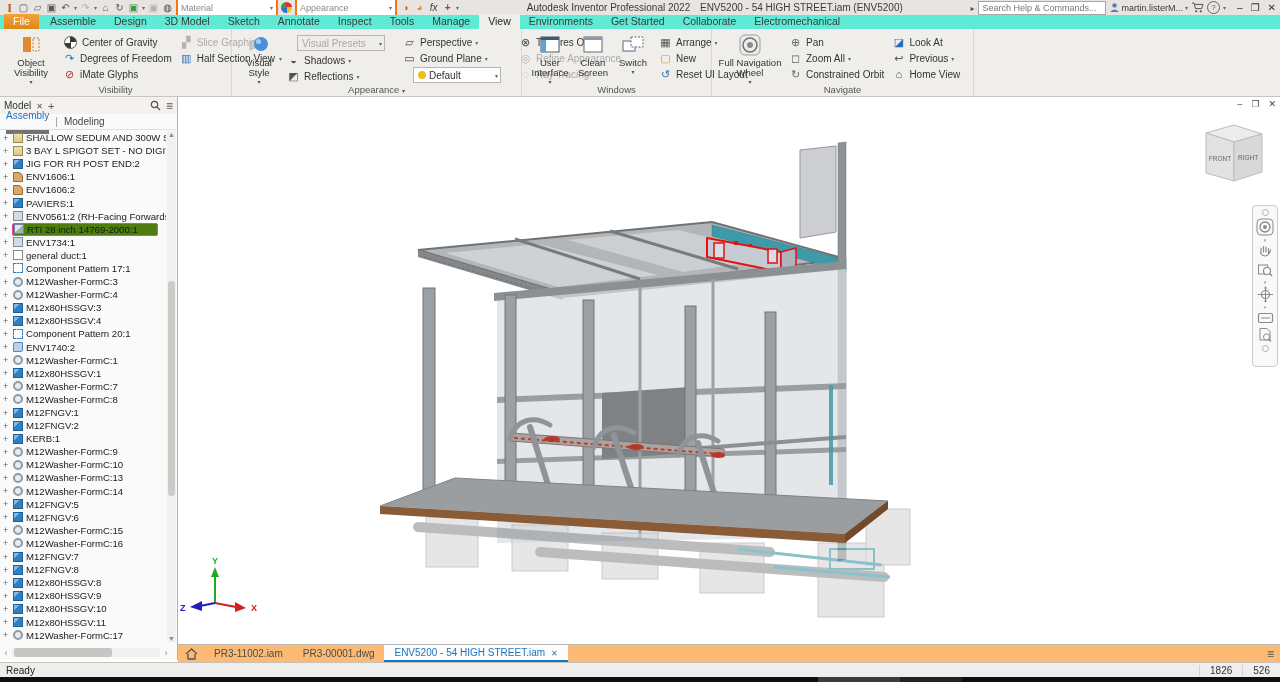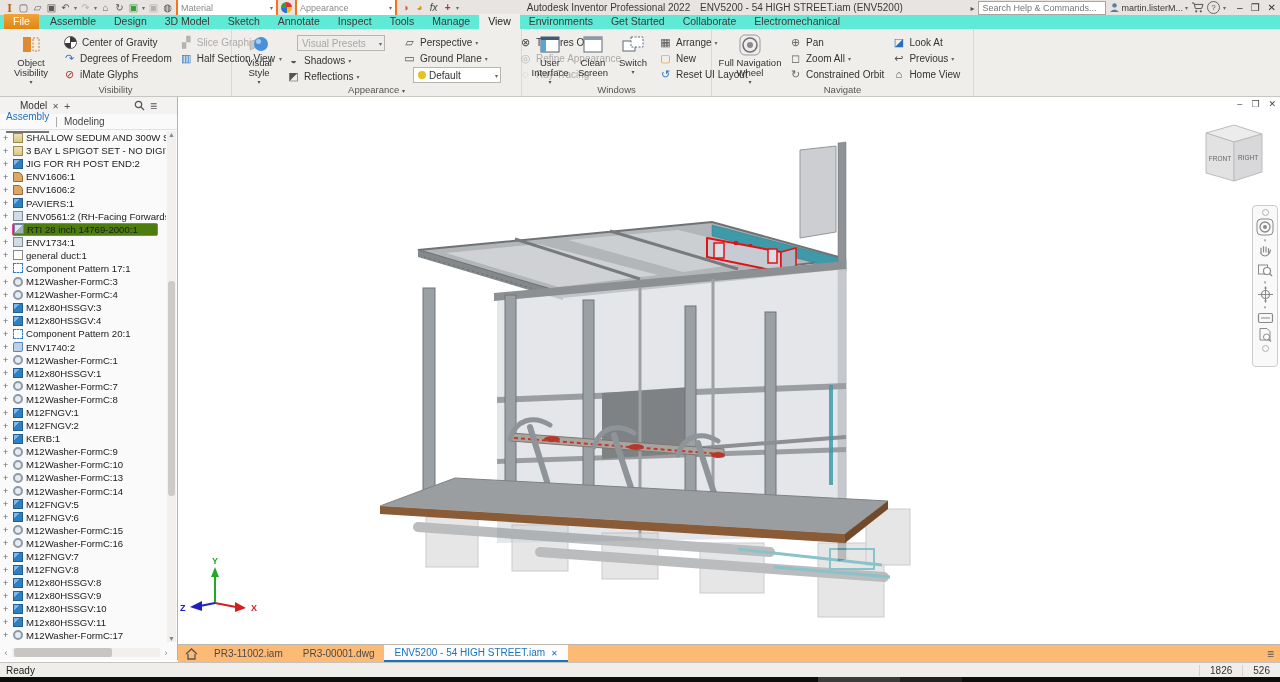--- a/index.html
+++ b/index.html
@@ -73,27 +73,27 @@
   .i-orbit::before{content:"↻";color:#666} .i-lookat::before{content:"◪";color:#2a6fbd}
   .i-prev::before{content:"↩";color:#555} .i-homev::before{content:"⌂";color:#555}
   .combo{display:flex;align-items:center;justify-content:space-between;border:1px solid #b8b5b1;
          background:#fff;height:14px;font-size:10px;padding:0 2px 0 4px;width:80px;margin:1px 12px;color:#333}
   .combo.dis{color:#aaa7a4;background:#efedeb}
   .combo .ca{font-size:6px;color:#666}
   .dotyellow{width:8px;height:8px;border-radius:50%;background:#e8c020;margin-right:3px;flex:none}
   
   .browser{position:absolute;left:0;top:97px;width:178px;height:563px;background:#fbfafa;
            border-right:1px solid #b5b2ae;box-sizing:border-box}
-  .bhead{height:17px;background:#f3f2f1;display:flex;align-items:center;padding:0 20px;gap:5px;font-size:10px;color:#333}
+  .bhead{height:17px;background:#f3f2f1;display:flex;align-items:center;padding:0 4px;gap:5px;font-size:10px;color:#333}
   .bclose::before{content:"✕";font-size:8px;color:#555}
   .bplus::before{content:"+";font-size:11px;color:#555}
   .bspace{flex:1}
   .bmenu::before{content:"≡";font-size:12px;color:#555}
   .btabs{height:15px;display:flex;align-items:center;padding:0 6px;gap:6px;font-size:10px;border-bottom:1px solid #e3e1df}
-  .btab-active{color:#1e6fbd;border-bottom:2px solid #737373;padding-bottom:9px}
+  .btab-active{color:#1e6fbd;border-bottom:4px solid #737373;padding-bottom:9px}
   .btab-sep{color:#999}
   .btab{color:#444}
   .tree{position:absolute;left:0;top:34px;width:166px;height:511px;overflow:hidden}
   .trow{display:flex;align-items:center;height:13.1px;font-size:9.6px;color:#1a1a1a;white-space:nowrap;padding-left:3px}
   .texp{width:9px;color:#666;font-size:9px;flex:none}
   .texp::before{content:"+"}
   .twrap{display:flex;align-items:center;overflow:hidden}
   .trow.sel .twrap{border:1px solid #ec4899;border-radius:2px;background:#4d7c0f;padding-right:19px}
   .ti{width:10px;height:10px;display:inline-block;margin:0 3px 0 1px;flex:none;box-sizing:border-box}
   .ti-pa{background:linear-gradient(135deg,#7db8e8 0 35%,#2f7fc1 35%);border:1px solid #1f5f94}

